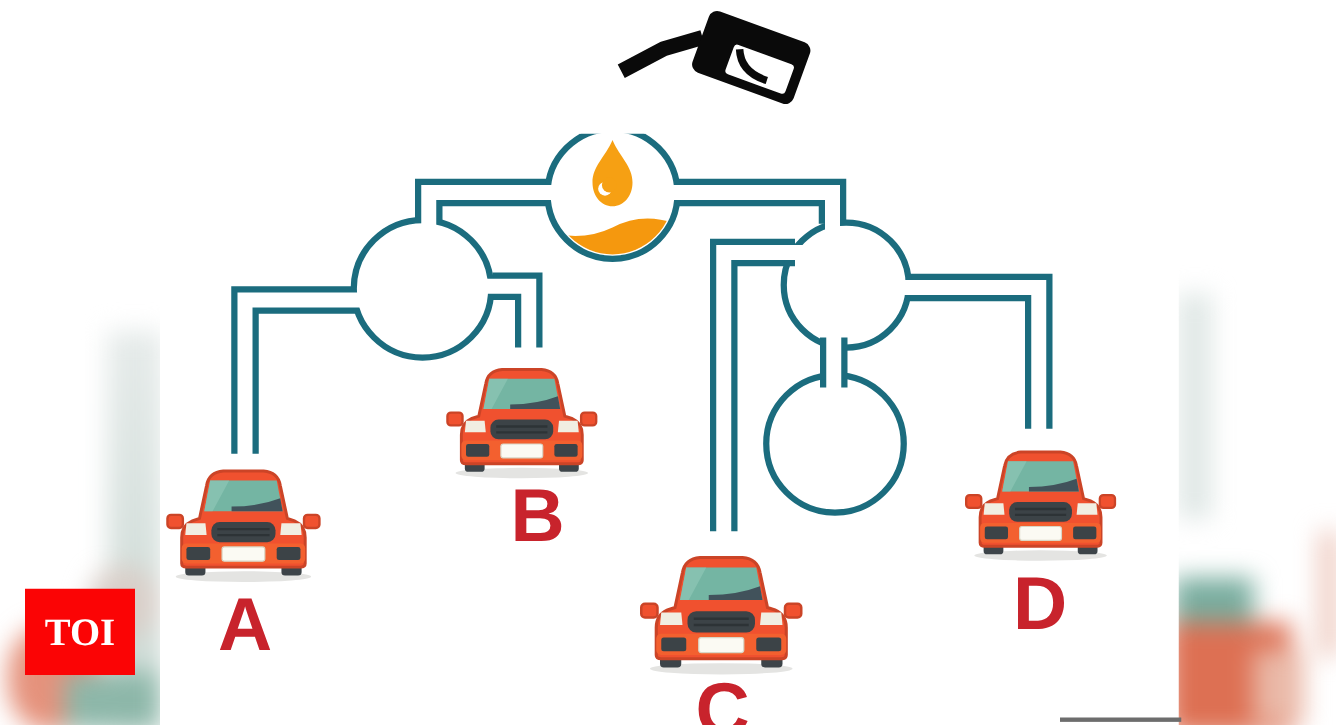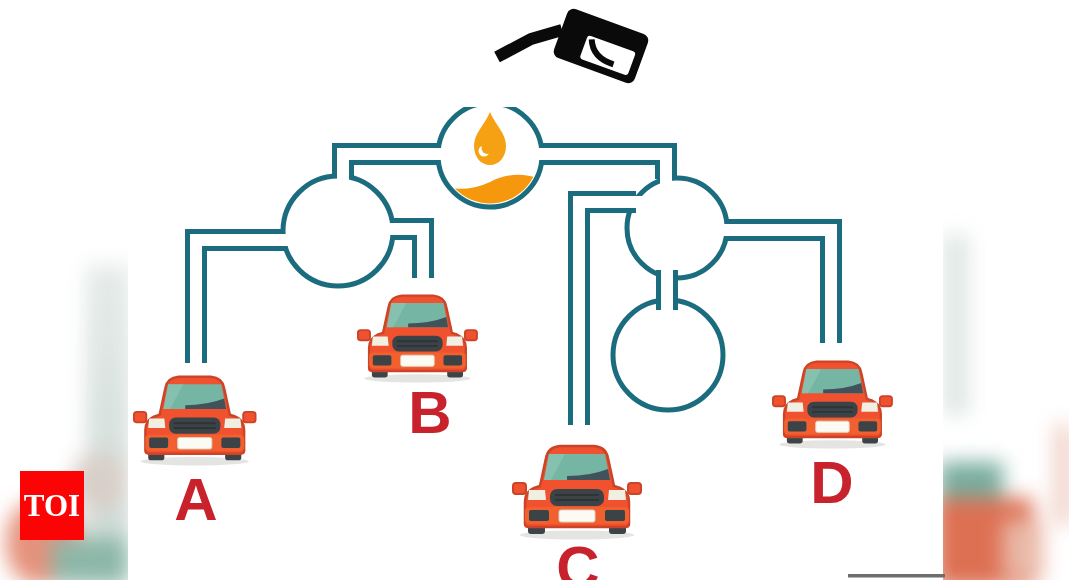--- a/index.html
+++ b/index.html
@@ -8,21 +8,21 @@
     background:#ffffff;font-family:"Liberation Sans","DejaVu Sans",sans-serif;
   }
   
   .band{position:absolute;top:0;height:580px;background:#fff;overflow:hidden;}
   #band-left{left:0;width:128px;}
   #band-right{left:943px;width:126px;}
   .blurwrap{position:absolute;inset:0;filter:blur(10px);}
   .blob{position:absolute;}
   
   #toi-logo{
-    position:absolute;left:20px;top:471px;width:64px;height:69px;
+    position:absolute;left:20px;top:471px;width:88px;height:69px;
     background:#fb0405;display:flex;align-items:center;justify-content:center;
     font-family:"Liberation Serif","DejaVu Serif",serif;font-weight:700;
     font-size:31px;color:#ffffff;letter-spacing:0px;z-index:5;
   }
   
   #maze{position:absolute;left:0;top:0;z-index:2;}
   .pipe-teal{stroke:#1b6c7e;stroke-width:22;fill:none;stroke-linejoin:miter;stroke-linecap:butt;}
   .pipe-white{stroke:#ffffff;stroke-width:12;fill:none;stroke-linejoin:miter;stroke-linecap:butt;}
   .chamber{stroke:#1b6c7e;stroke-width:5;fill:none;}
   .car-label{

